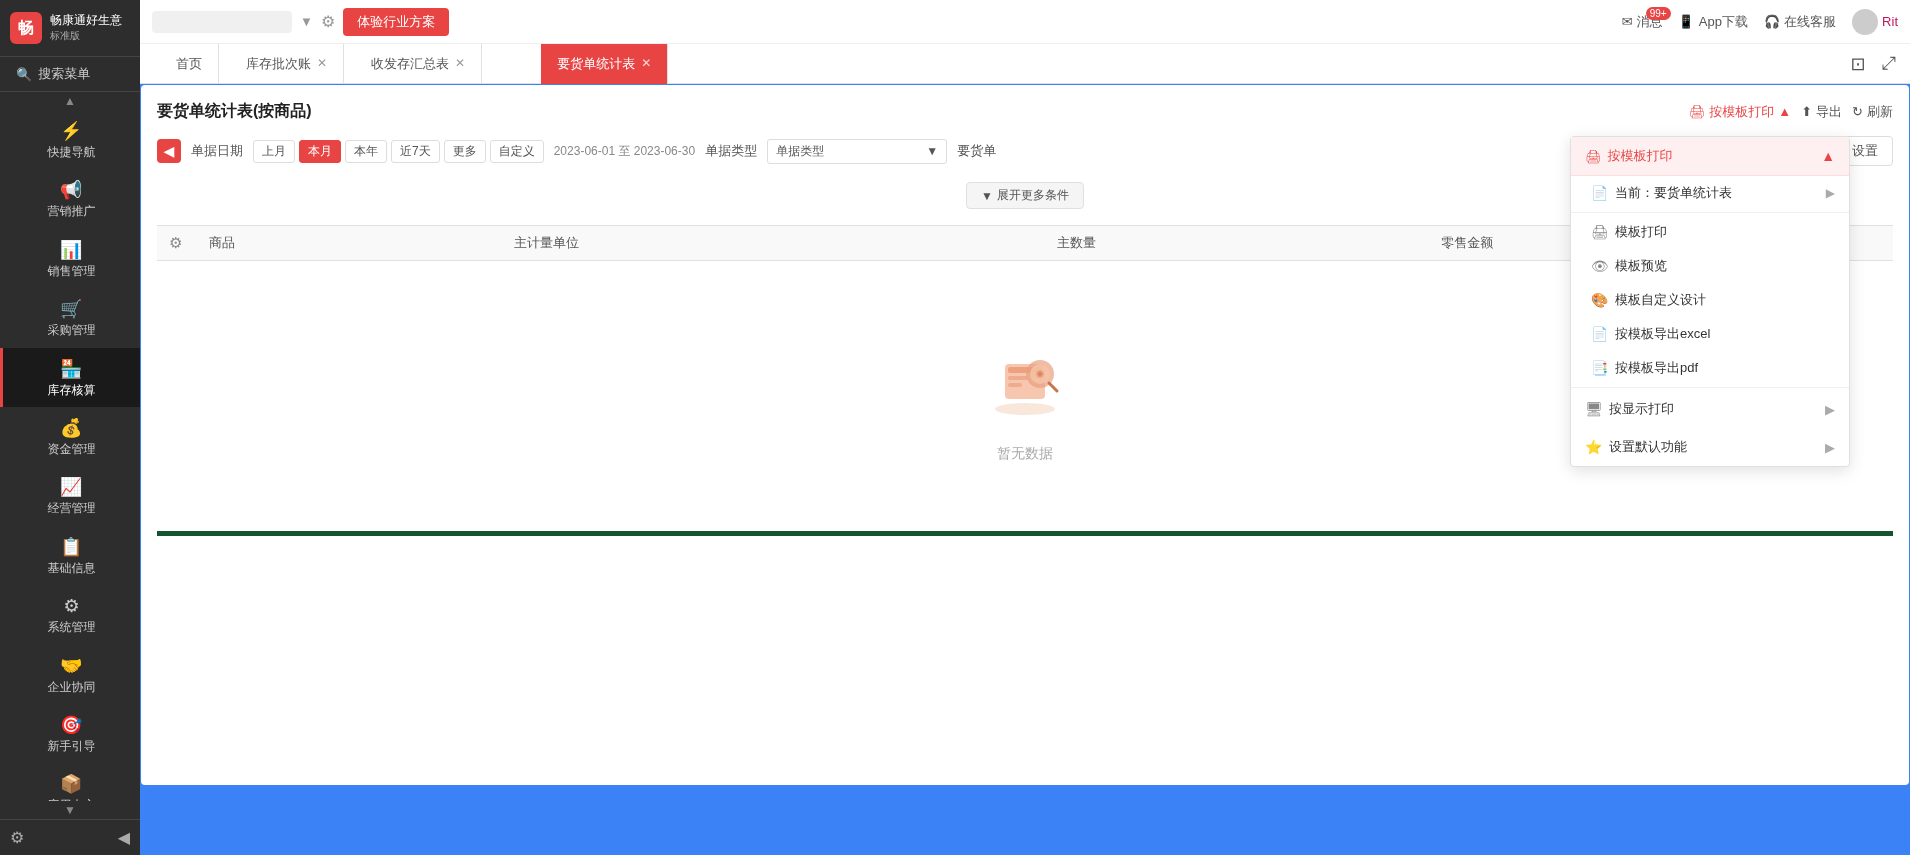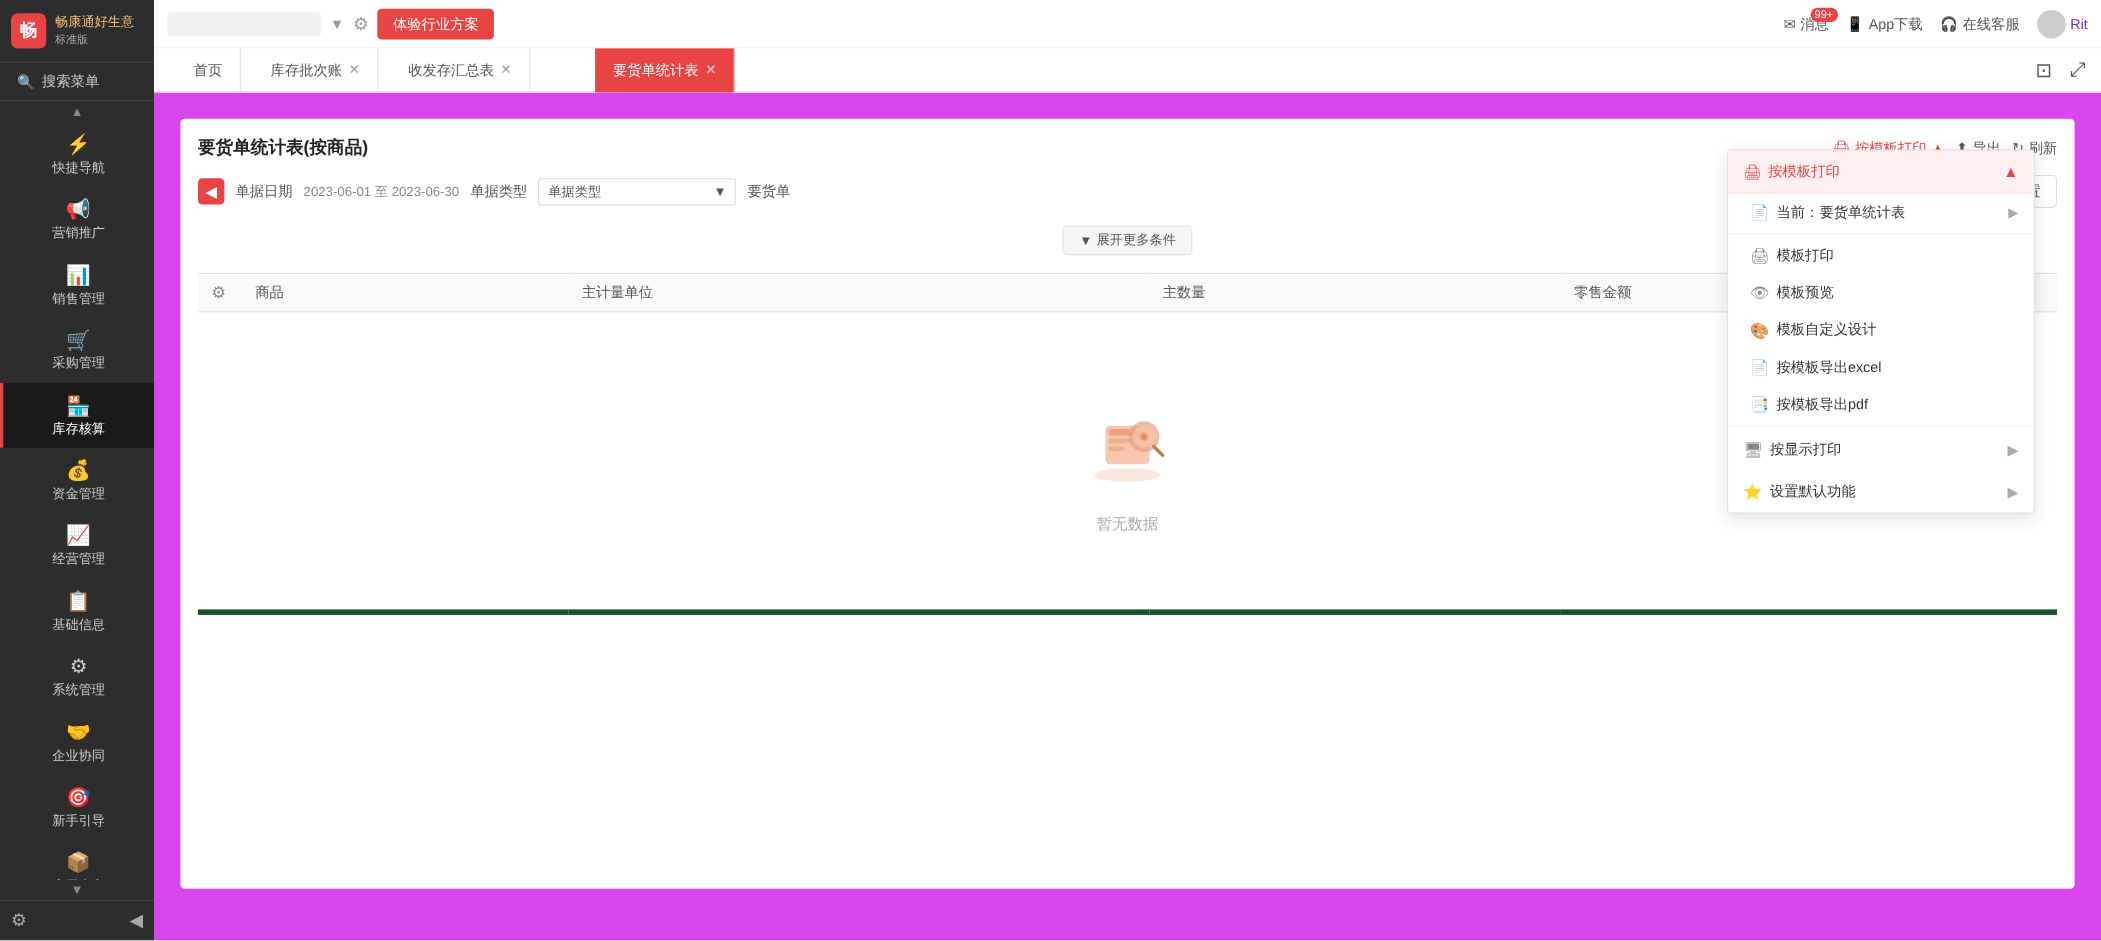--- a/index.html
+++ b/index.html
@@ -29,21 +29,21 @@
       border-radius: 6px;
       display: flex;
       align-items: center;
       justify-content: center;
       color: white;
       font-weight: bold;
       font-size: 16px;
       margin-right: 8px;
       flex-shrink: 0;
     }
-    .sidebar-logo .logo-text { font-size: 12px; color: #fdba74; line-height: 1.3; }
+    .sidebar-logo .logo-text { font-size: 12px; color: #ffffff; line-height: 1.3; }
     .sidebar-logo .logo-badge { font-size: 10px; color: #aaa; }
 
     .sidebar-search {
       padding: 8px 10px;
       display: flex;
       align-items: center;
       cursor: pointer;
       color: #ccc;
       font-size: 13px;
       border-bottom: 1px solid #444;
@@ -114,21 +114,21 @@
       padding: 5px 14px;
       font-size: 13px;
       cursor: pointer;
       text-align: right;
     }
     .top-bar-right { display: flex; align-items: center; gap: 16px; }
     .top-bar-msg { display: flex; align-items: center; gap: 4px; color: #555; cursor: pointer; font-size: 13px; position: relative; }
     .badge { background: #e84444; color: white; border-radius: 10px; font-size: 10px; padding: 1px 4px; position: absolute; top: -6px; right: -8px; }
     .top-bar-user { display: flex; align-items: center; gap: 4px; }
     .user-avatar { width: 26px; height: 26px; background: #ccc; border-radius: 50%; }
-    .user-name { color: #6d28d9; font-size: 13px; }
+    .user-name { color: #be185d; font-size: 13px; }
 
     
     .tab-bar {
       height: 40px;
       background: #fff;
       border-bottom: 1px solid #e0e0e0;
       display: flex;
       align-items: center;
       padding: 0 0 0 20px;
       gap: 11px;
@@ -158,23 +158,23 @@
       display: flex;
       align-items: center;
       padding-right: 10px;
       gap: 8px;
     }
     .tab-expand { font-size: 18px; color: #555; cursor: pointer; padding: 4px; }
 
     
     .page-container {
       flex: 1;
-      background: #d946ef;
+      background: #3b82f6;
       overflow: auto;
-      padding: 24px;
+      padding: 1px;
     }
     .page-card {
       background: #fff;
       border-radius: 4px;
       padding: 16px;
       min-height: 700px;
       position: relative;
     }
 
     
@@ -528,20 +528,28 @@
           <button class="btn-refresh">
             <span>↻</span>
             <span>刷新</span>
           </button>
         </div>
       </div>
 
       <div class="filter-bar">
         <button class="filter-expand-btn">◀</button>
         <span class="filter-label">单据日期</span>
+        <div class="date-btns">
+          <button class="date-btn">上月</button>
+          <button class="date-btn active">本月</button>
+          <button class="date-btn">本年</button>
+          <button class="date-btn">近7天</button>
+          <button class="date-btn">更多</button>
+          <button class="date-btn">自定义</button>
+        </div>
         <span class="date-range">2023-06-01 至 2023-06-30</span>
         <span class="filter-label">单据类型</span>
         <div class="filter-select">
           <span class="filter-select-label">单据类型</span>
           <span>▼</span>
         </div>
         <span class="filter-tag-label">要货单</span>
         <div style="display:flex;align-items:center;gap:8px;margin-left:auto;">
           <span style="color:#aaa;font-size:16px;cursor:pointer;">···</span>
           <button style="background:#e84444;color:#fff;border:none;border-radius:4px;padding:5px 20px;font-size:13px;cursor:pointer;">查询</button>

